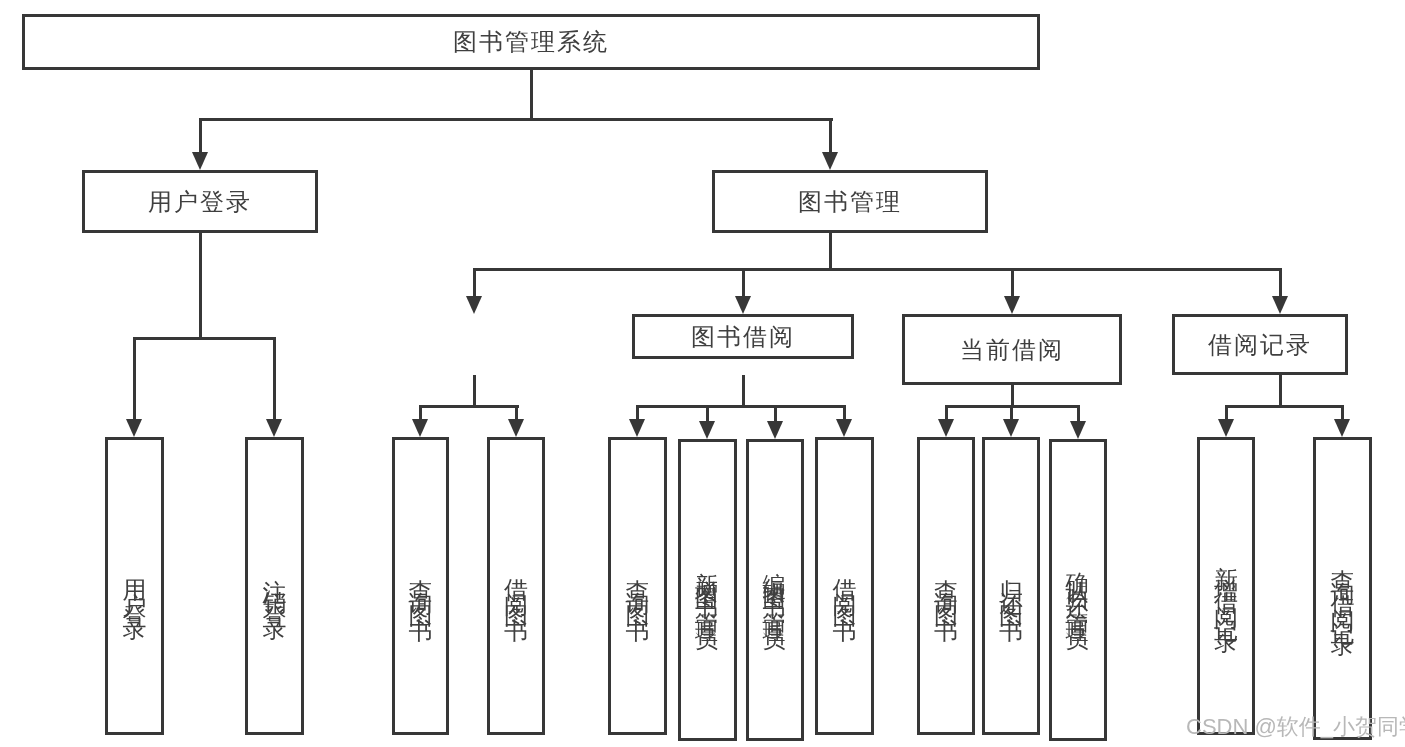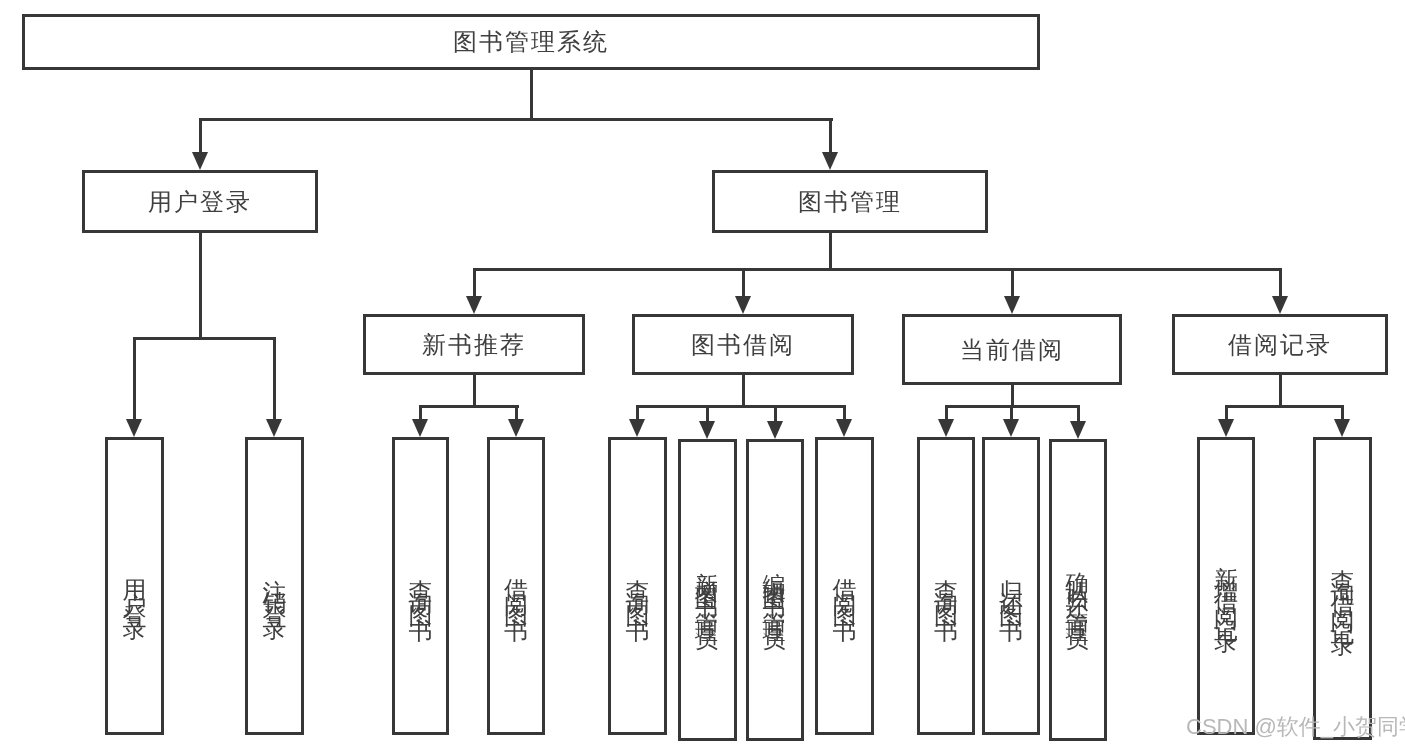--- a/index.html
+++ b/index.html
@@ -91,30 +91,27 @@
     <span class="hl">图书管理系统</span>
   </div>
 
   <div class="box" style="left:82px;top:170px;width:236px;height:63px">
     <span class="hl">用户登录</span>
   </div>
   <div class="box" style="left:712px;top:170px;width:276px;height:63px">
     <span class="hl">图书管理</span>
   </div>
 
-  <div class="box" style="left:363px;top:314px;width:222px;height:61px">
-    <span class="hl">新书推荐</span>
-  </div>
-  <div class="box" style="left:632px;top:314px;width:222px;height:61px">
+  <div class="box" style="left:632px;top:314px;width:222px;height:45px">
     <span class="hl">图书借阅</span>
   </div>
   <div class="box" style="left:902px;top:314px;width:220px;height:71px">
     <span class="hl">当前借阅</span>
   </div>
-  <div class="box" style="left:1172px;top:314px;width:216px;height:61px">
+  <div class="box" style="left:1172px;top:314px;width:176px;height:61px">
     <span class="hl">借阅记录</span>
   </div>
 
   <div class="box" style="left:105px;top:437px;width:59px;height:298px">
     <span class="vt">用户登录</span>
   </div>
   <div class="box" style="left:245px;top:437px;width:59px;height:298px">
     <span class="vt">注销登录</span>
   </div>
 

